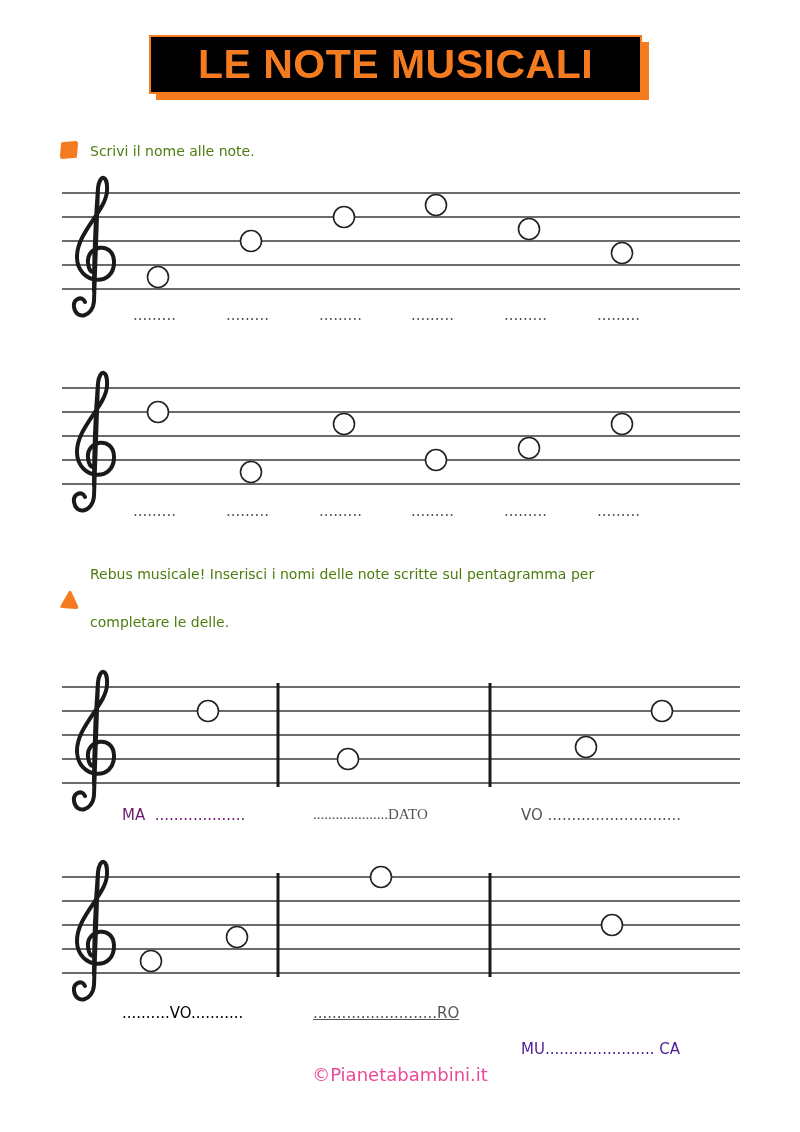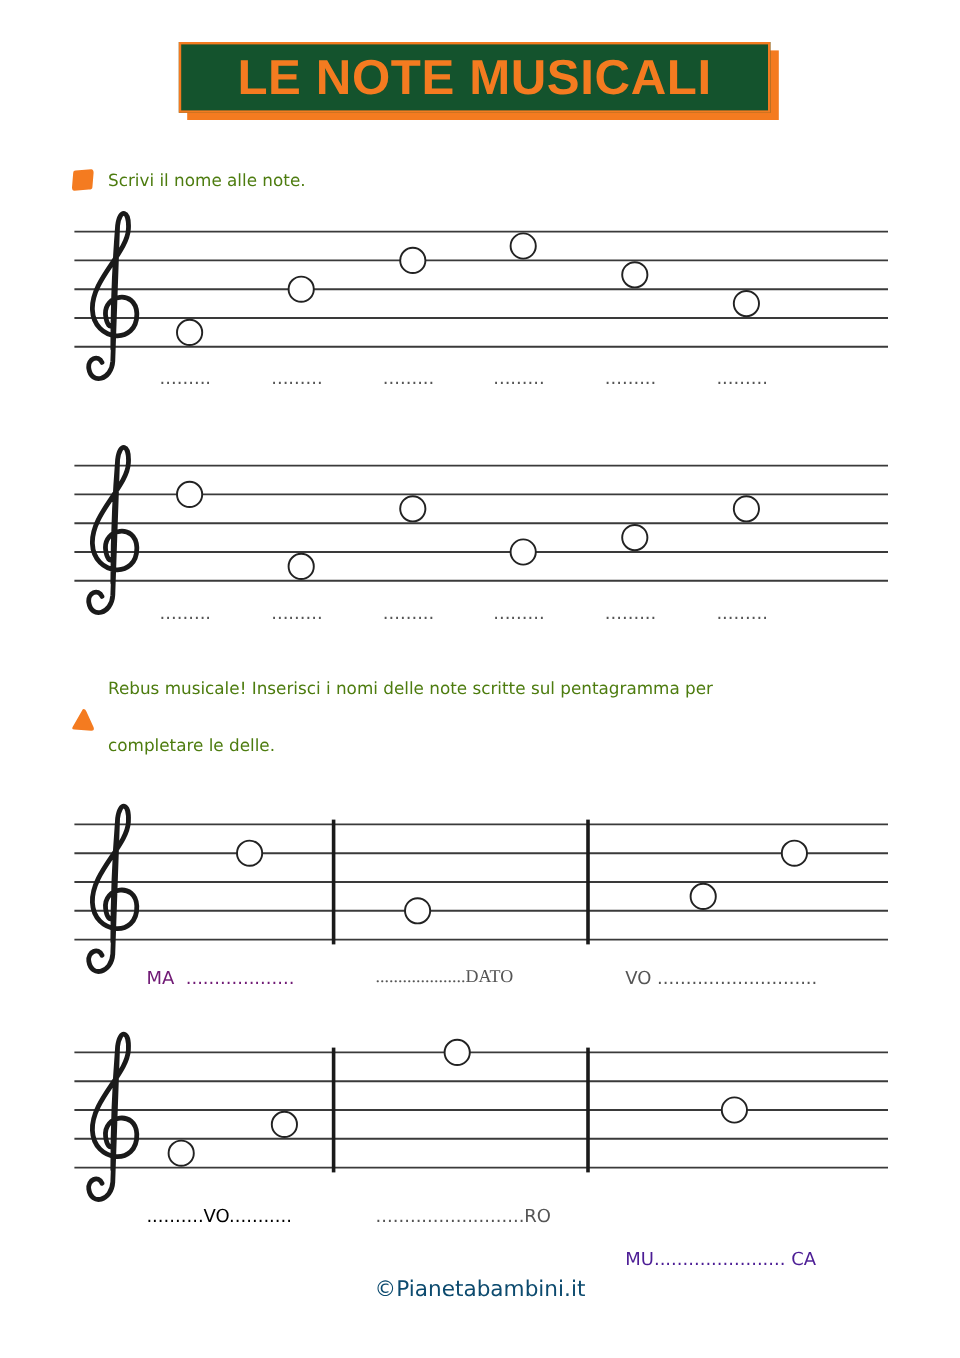--- a/index.html
+++ b/index.html
@@ -3,32 +3,32 @@
 <meta charset="utf-8">
 <style>
   html, body { margin: 0; padding: 0; }
   body {
     width: 800px; height: 1132px; background: #ffffff; position: relative; overflow: hidden;
     font-family: "DejaVu Sans", sans-serif; color: #333333;
   }
   .title-wrap { position: absolute; left: 149px; top: 35px; width: 493px; height: 57px; }
   .title-shadow { position: absolute; left: 7px; top: 7px; width: 493px; height: 58px; background: #f47b20; }
   .title-box {
-    position: absolute; left: 0; top: 0; width: 489px; height: 55px; background: #14532d;
+    position: absolute; left: 0; top: 0; width: 489px; height: 55px; background: #000000;
     border: 2px solid #f47b20; display: flex; align-items: center; justify-content: center;
   }
   .title-text {
     font-family: "Liberation Sans", sans-serif; font-weight: bold; font-size: 41px; color: #f47b20;
     letter-spacing: 0.5px;
   }
   .instr { position: absolute; left: 90px; font-size: 14px; color: #4d7c0f; line-height: 20px; }
   .bullet { position: absolute; }
   .staff { position: absolute; left: 0; top: 0; width: 800px; }
   .blank { position: absolute; font-size: 14px; color: #666; font-family: "DejaVu Sans", sans-serif; white-space: pre; }
-  .footer { position: absolute; left: 0; width: 800px; top: 1064px; text-align: center; font-size: 18px; color: #0c4a6e; }
+  .footer { position: absolute; left: 0; width: 800px; top: 1064px; text-align: center; font-size: 18px; color: #ec4899; }
 </style>
 </head>
 <body>
 
 <div class="title-wrap">
   <div class="title-shadow"></div>
   <div class="title-box">
     <span class="title-text">LE NOTE MUSICALI</span>
   </div>
 </div>
@@ -146,17 +146,17 @@
     C 89 955, 92 957, 93 955
     M 98 872 L 94 985
     C 93 1001, 76 1005, 74 991
     C 73 983, 82 979, 85 986" fill="none" stroke="#1a1a1a" stroke-width="4" stroke-linecap="round"></path>
       <ellipse cx="151" cy="961" rx="10.5" ry="10.5" fill="#fff" stroke="#222" stroke-width="1.6"></ellipse>
       <ellipse cx="237" cy="937" rx="10.5" ry="10.5" fill="#fff" stroke="#222" stroke-width="1.6"></ellipse>
       <ellipse cx="381" cy="877" rx="10.5" ry="10.5" fill="#fff" stroke="#222" stroke-width="1.6"></ellipse>
       <ellipse cx="612" cy="925" rx="10.5" ry="10.5" fill="#fff" stroke="#222" stroke-width="1.6"></ellipse>
     </svg>
     <div class="blank" style="left: 122px; top: 1004px; font-size: 15px; color: #000000;">..........VO...........</div>
-    <div class="blank" style="left: 313px; top: 1004px; font-size: 15px; color: rgb(85, 85, 85);">..........................RO</div>
+    <div class="blank" style="left: 313px; top: 1004px; font-size: 15px; color: rgb(85, 85, 85); text-decoration: underline;">..........................RO</div>
     <div class="blank" style="left: 521px; top: 1040px; font-size: 15px; color: #4c1d95;">MU....................... CA</div>
   </div>
 
 <div class="footer">©Pianetabambini.it</div>
 
 </body></html>

